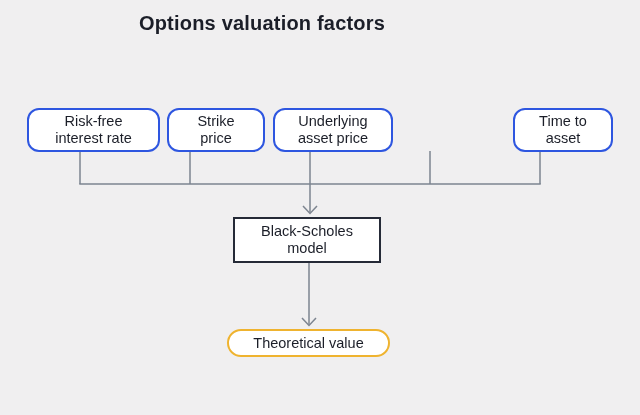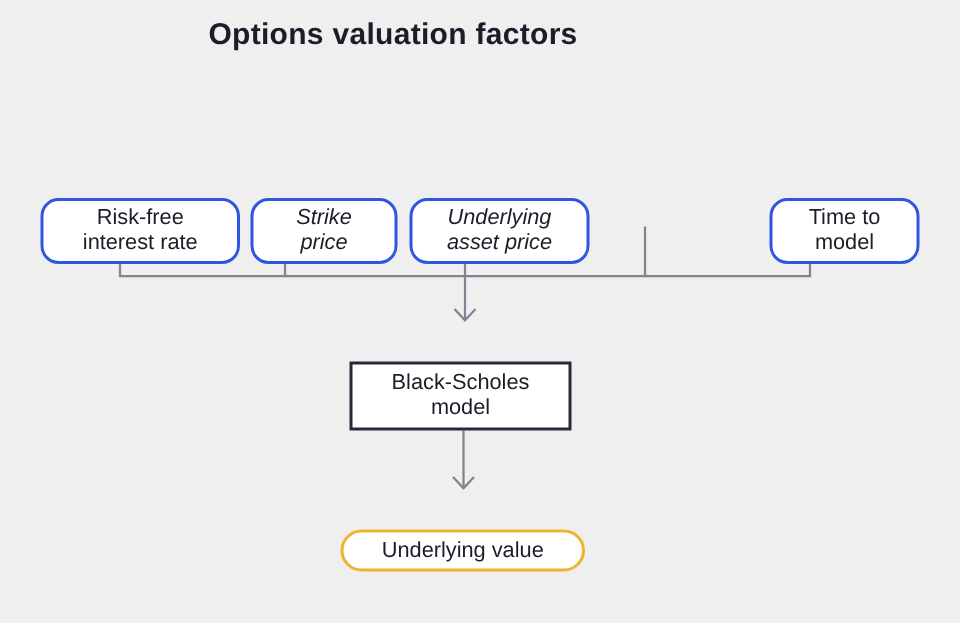--- a/index.html
+++ b/index.html
@@ -28,30 +28,29 @@
   }
   .node{
     position:absolute;
     background:#ffffff;
     display:flex;align-items:center;justify-content:center;
     text-align:center;
     font-size:14.5px;line-height:17px;
     white-space:pre-line;
     color:var(--text);
     z-index:2;
-    margin-top:24px;
   }
   .factor{
     top:108px;height:44px;
     border:2px solid var(--factor-border);
     border-radius:12px;
   }
   .factor-1{left:27px;width:133px;}
-  .factor-2{left:167px;width:98px;font-style:italic;}
-  .factor-3{left:273px;width:120px;font-style:italic;}
+  .factor-2{left:167px;width:98px;}
+  .factor-3{left:273px;width:120px;}
   .factor-4{left:403px;width:102px;}
   .factor-5{left:513px;width:100px;}
   .model{
     left:233px;top:217px;width:148px;height:46px;
     border:2px solid var(--model-border);
     border-radius:0;
   }
   .value{
     left:227px;top:329px;width:163px;height:28px;
     border:2px solid var(--value-border);
@@ -95,20 +94,20 @@
 interest rate</div>
 
   <div class="node factor factor-2">Strike
 price</div>
 
   <div class="node factor factor-3">Underlying
 asset price</div>
 
 
   <div class="node factor factor-5">Time to
-model</div>
+asset</div>
 
   <div class="node model">Black-Scholes
 model</div>
 
-  <div class="node value">Underlying value</div>
+  <div class="node value">Theoretical value</div>
 
 </div>
 
 </body></html>

